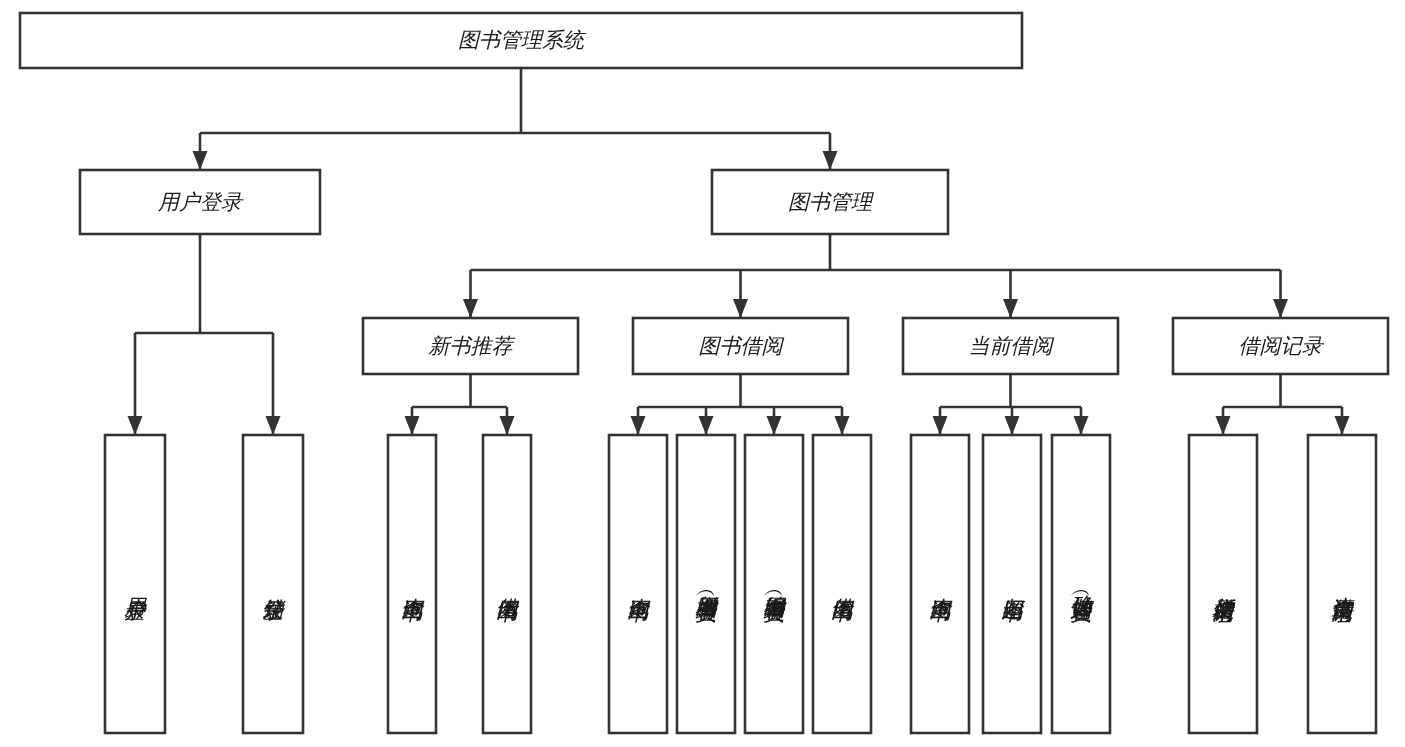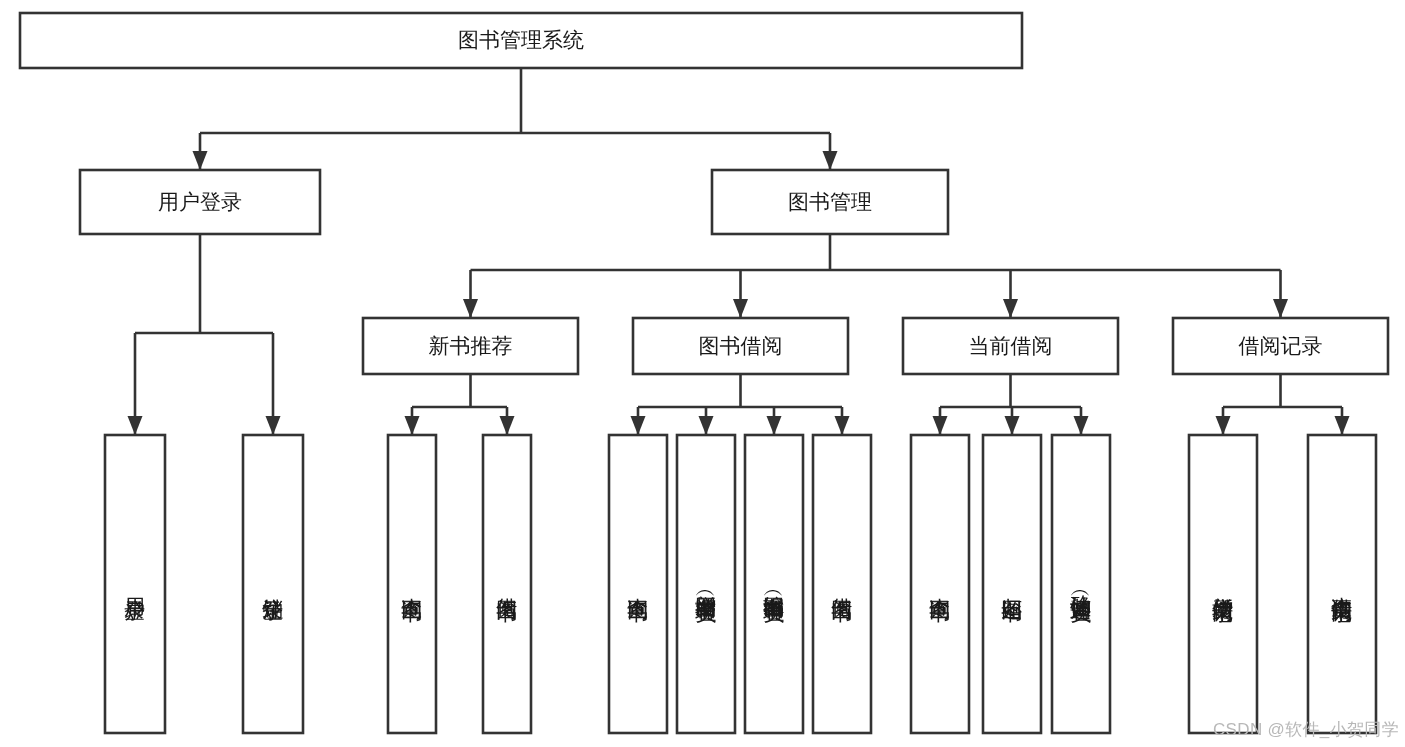--- a/index.html
+++ b/index.html
@@ -10,20 +10,21 @@
   }
   body {
     font-family: "Liberation Sans", "DejaVu Sans", sans-serif;
   }
   #diagram-root {
     position: relative;
     width: 1405px;
     height: 747px;
     background: #ffffff;
     overflow: hidden;
+    font-style: italic;
   }
   svg.diagram-canvas {
     position: absolute;
     left: 0;
     top: 0;
     width: 1405px;
     height: 747px;
     display: block;
   }
   .node-box {
@@ -203,14 +204,13 @@
       <div class="leaf-label-wrap" style="left: 1052px; top: 435px; width: 58px; height: 298px;">
         <div class="leaf-label">确认归还（管理员）</div>
       </div>
       <div class="leaf-label-wrap" style="left: 1189px; top: 435px; width: 68px; height: 298px;">
         <div class="leaf-label">新增借阅记录</div>
       </div>
       <div class="leaf-label-wrap" style="left: 1308px; top: 435px; width: 68px; height: 298px;">
         <div class="leaf-label">查询借阅记录</div>
       </div>
     </div>
-  <div class="watermark">CSDN @软件_小贺同学</div>
 </div>
 
 </body></html>

